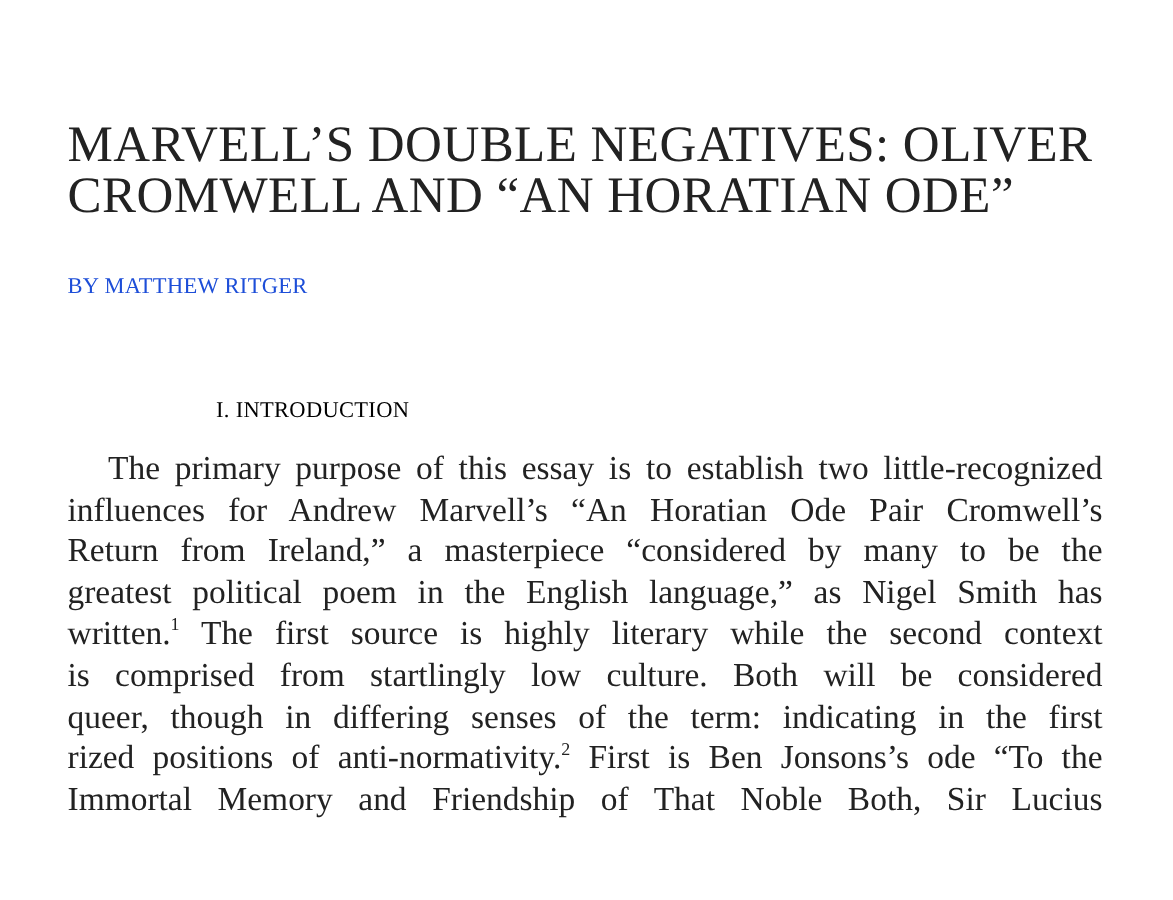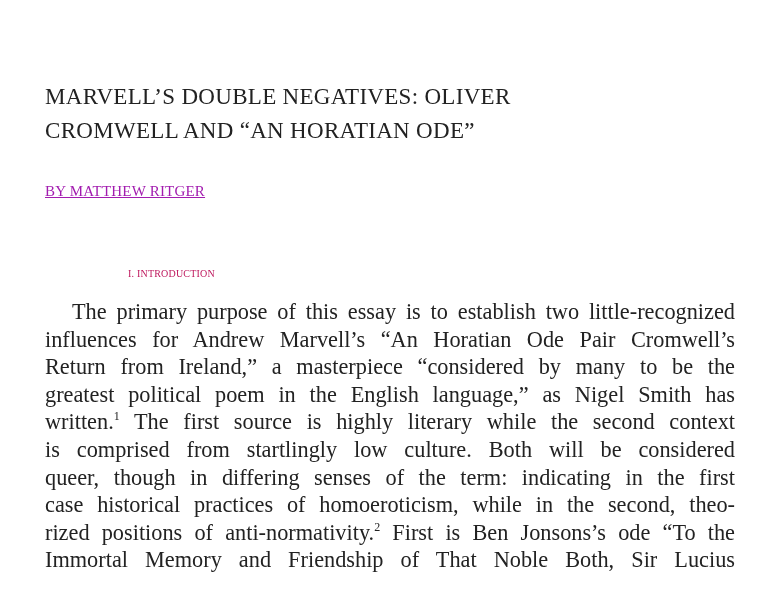--- a/index.html
+++ b/index.html
@@ -13,46 +13,45 @@
       overflow: hidden;
       position: relative;
       font-family: "Liberation Serif", "DejaVu Serif", serif;
       color: #222222;
     }
     .title {
       position: absolute;
       left: 45px;
       top: 80px;
       width: 600px;
-      font-size: 23px;
+      font-size: 34px;
       line-height: 34px;
       letter-spacing: 0.3px;
       margin: 0;
       font-weight: normal;
       color: #222;
     }
     .title span { display: block; white-space: nowrap; }
     .byline {
       position: absolute;
       left: 45px;
       top: 182px;
       font-size: 15px;
       line-height: 18px;
       letter-spacing: 0.2px;
-      color: #a21caf;
-      text-decoration: underline;
+      color: #1d4ed8;
     }
     .section-head {
       position: absolute;
-      left: 128px;
+      left: 144px;
       top: 265px;
-      font-size: 10px;
+      font-size: 15px;
       line-height: 18px;
       letter-spacing: 0.2px;
-      color: #be185d;
+      color: #000000;
     }
     .body-text {
       position: absolute;
       left: 45px;
       top: 298px;
       width: 690px;
       font-size: 22.3px;
       line-height: 27.6px;
       color: #222;
     }
@@ -83,16 +82,15 @@
 <div class="section-head">I. INTRODUCTION</div>
 
 <div class="body-text">
   <span class="line indent">The primary purpose of this essay is to establish two little-recognized</span>
   <span class="line">influences for Andrew Marvell’s “An Horatian Ode Pair Cromwell’s</span>
   <span class="line">Return from Ireland,” a masterpiece “considered by many to be the</span>
   <span class="line">greatest political poem in the English language,” as Nigel Smith has</span>
   <span class="line"><span>written.</span><sup>1</sup><span> The first source is highly literary while the second context</span></span>
   <span class="line">is comprised from startlingly low culture. Both will be considered</span>
   <span class="line">queer, though in differing senses of the term: indicating in the first</span>
-  <span class="line">case historical practices of homoeroticism, while in the second, theo-</span>
   <span class="line"><span>rized positions of anti-normativity.</span><sup>2</sup><span> First is Ben Jonsons’s ode “To the</span></span>
   <span class="line">Immortal Memory and Friendship of That Noble Both, Sir Lucius</span>
 </div>
 
 </body></html>

